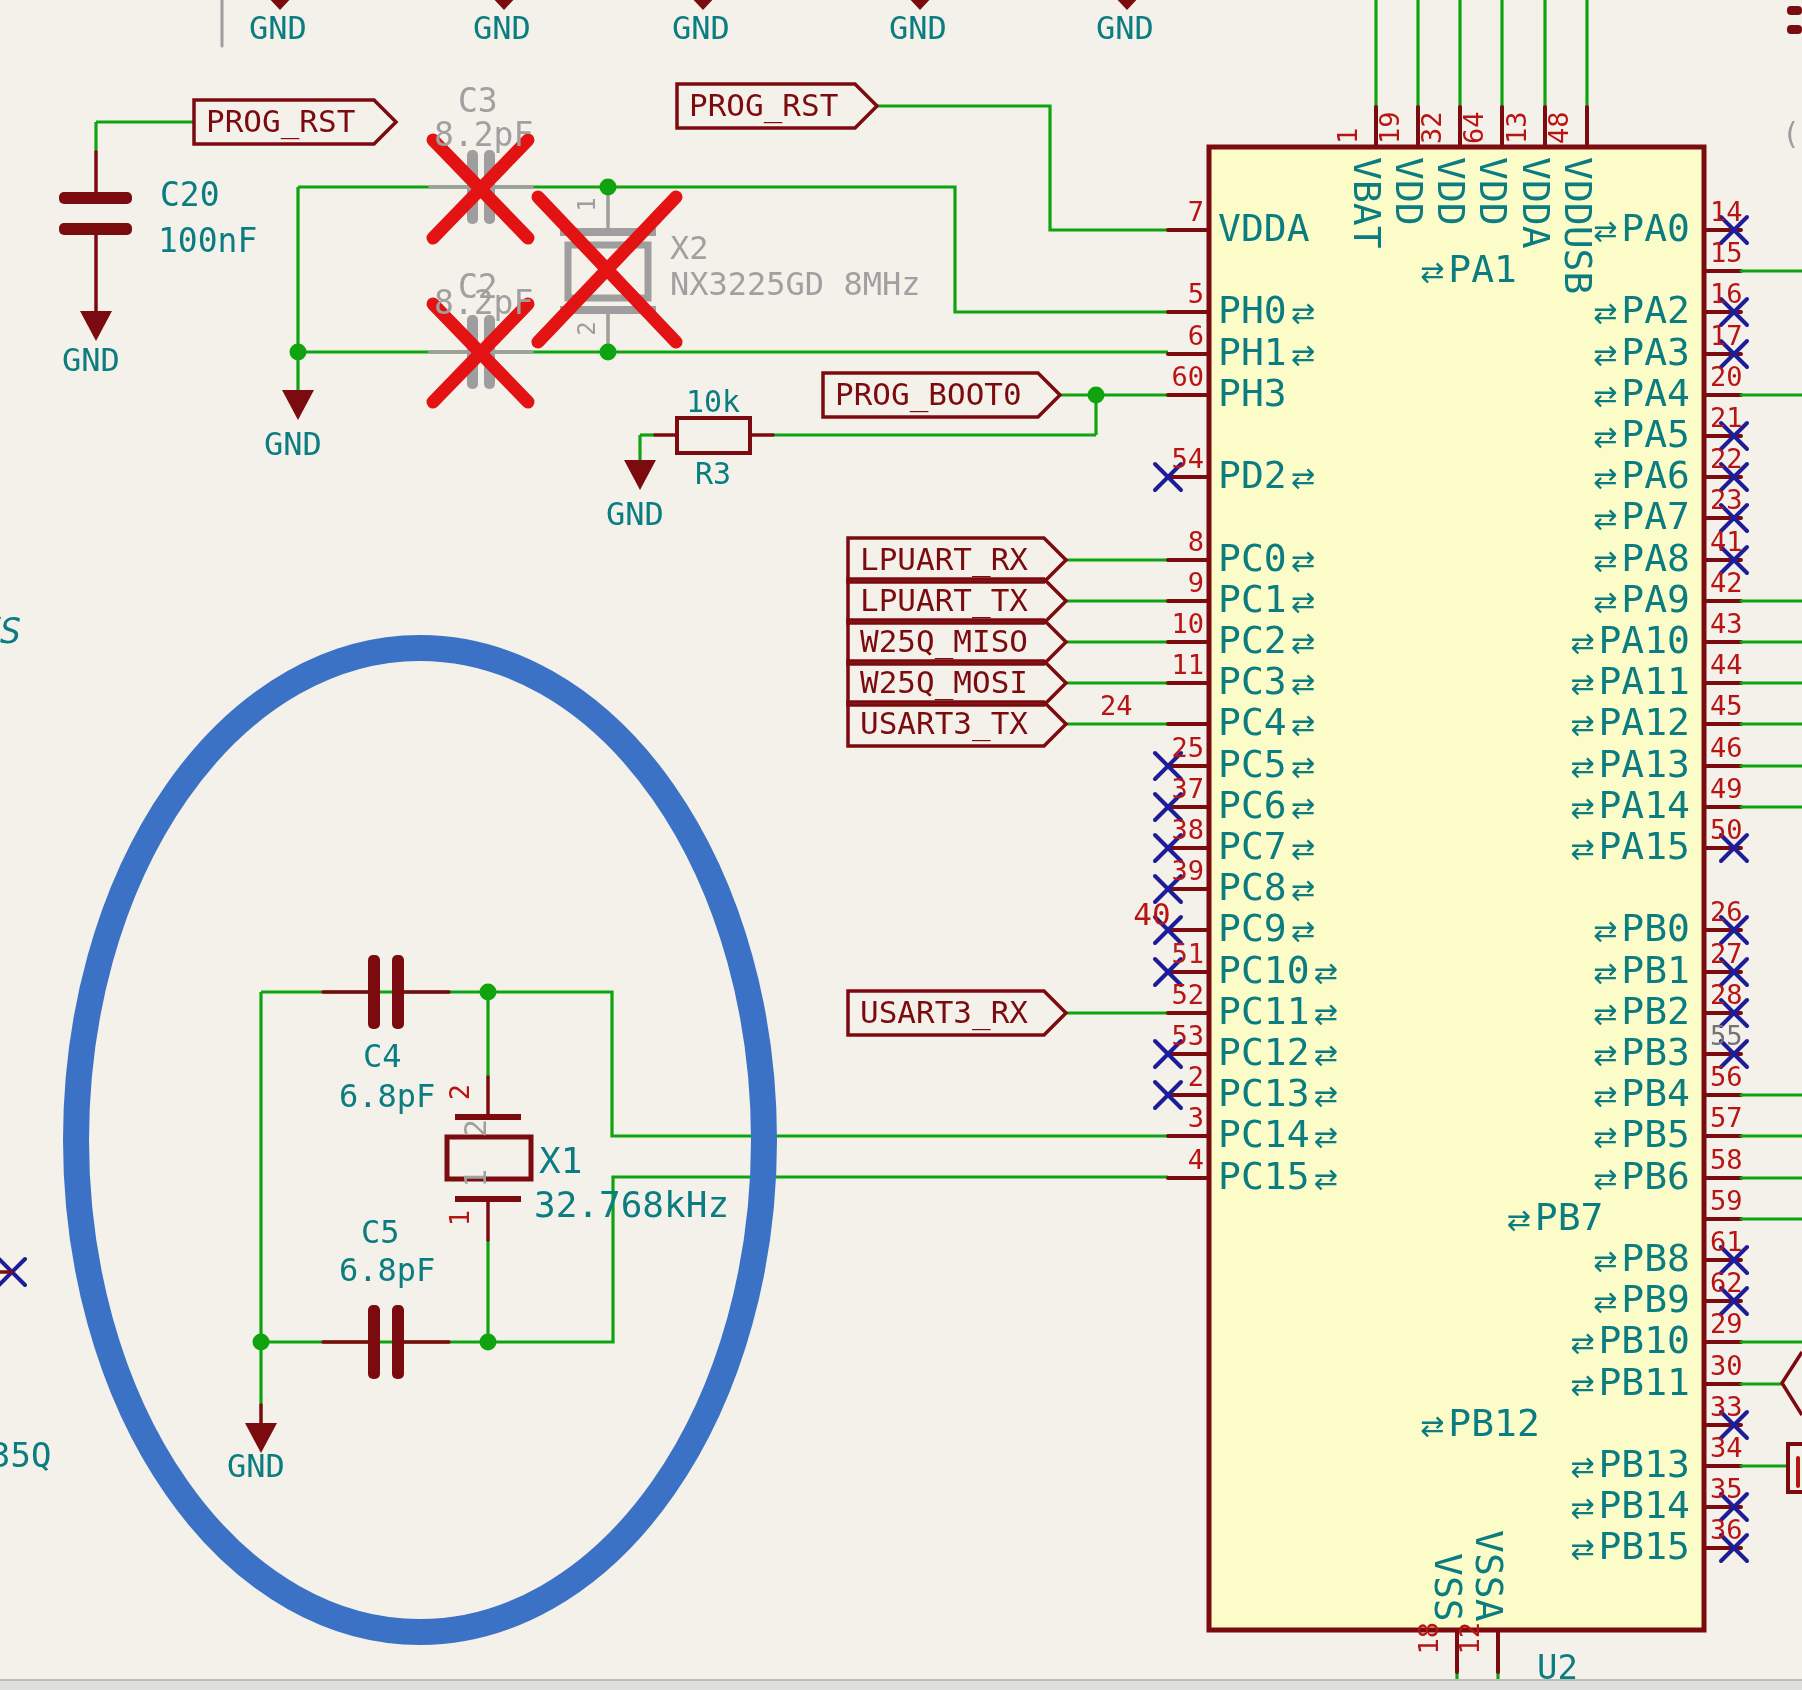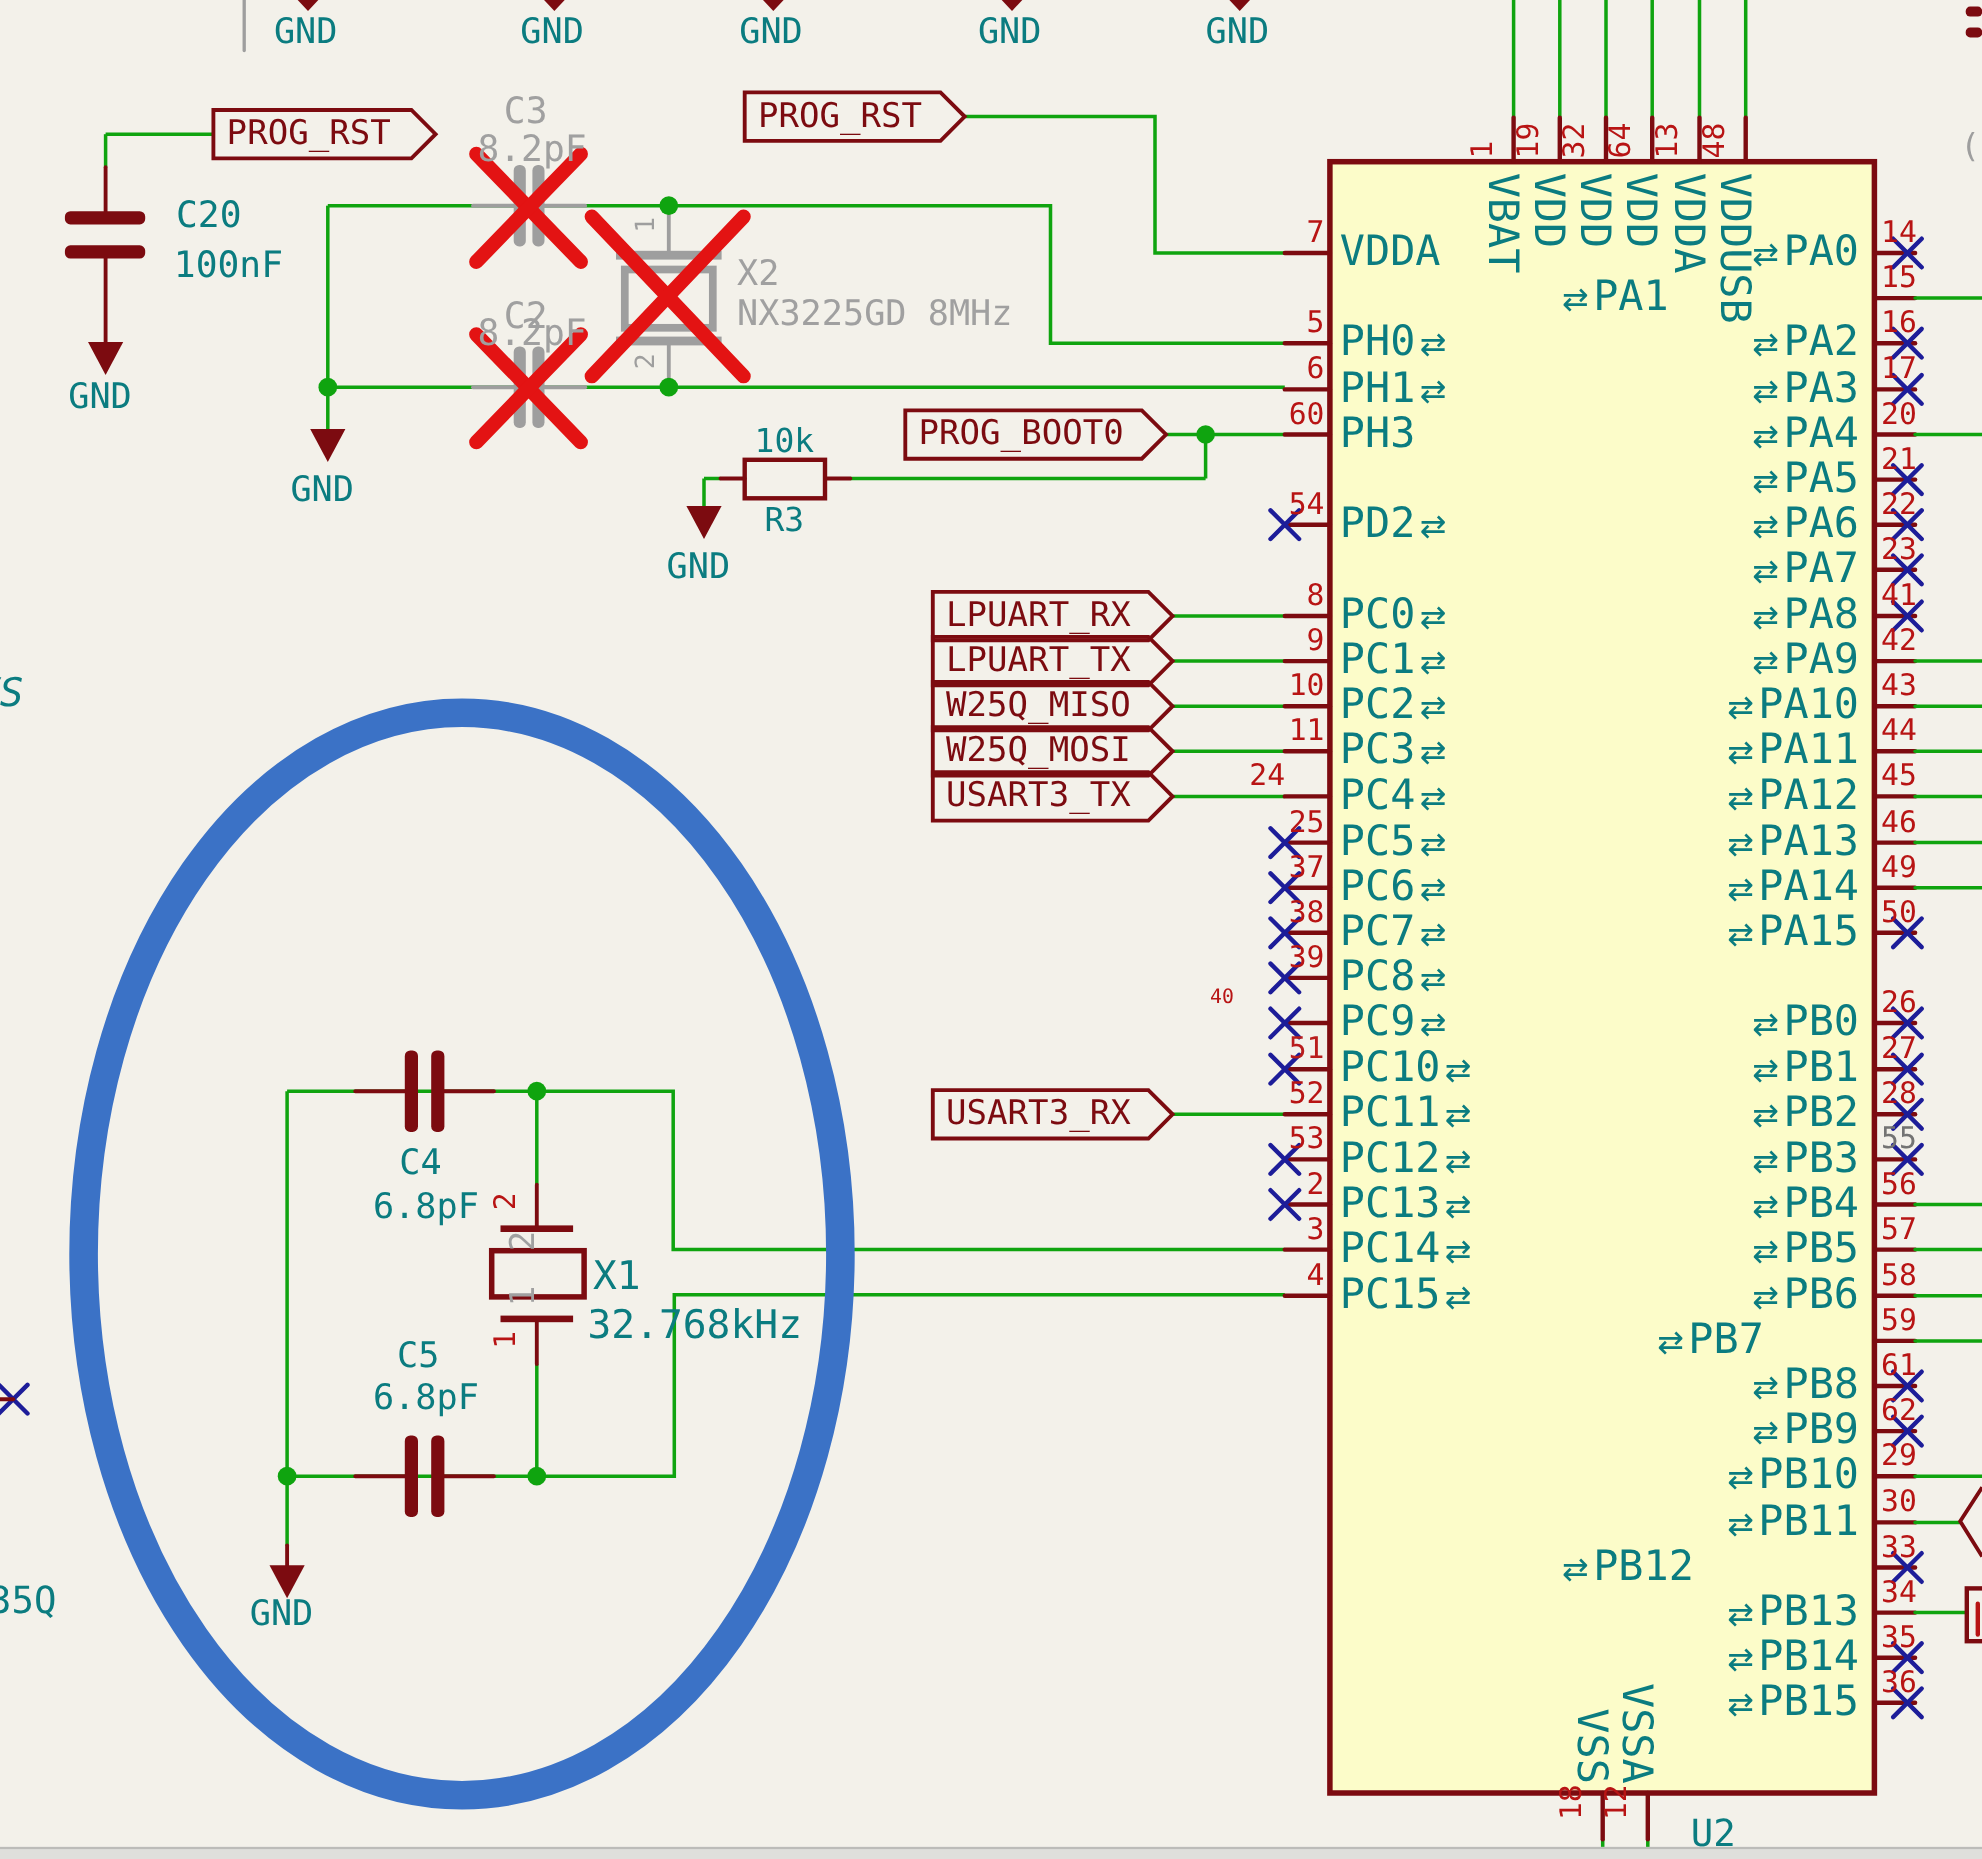--- a/index.html
+++ b/index.html
@@ -275,31 +275,31 @@
     <div class="t" style="left: 1100px; top: 445px; font-size: 27px; color: rgb(184, 20, 20); width: 104px; text-align: right;">54</div>
     <div class="t" style="left: 1218px; top: 456px; font-size: 38px; color: rgb(11, 124, 128);"><span>PD2</span><span style="font-size: 29px; margin-left: 4px; font-family: &quot;DejaVu Sans&quot;, sans-serif;">⇄</span></div>
     <div class="t" style="left: 1100px; top: 528px; font-size: 27px; color: rgb(184, 20, 20); width: 104px; text-align: right;">8</div>
     <div class="t" style="left: 1218px; top: 539px; font-size: 38px; color: rgb(11, 124, 128);"><span>PC0</span><span style="font-size: 29px; margin-left: 4px; font-family: &quot;DejaVu Sans&quot;, sans-serif;">⇄</span></div>
     <div class="t" style="left: 1100px; top: 569px; font-size: 27px; color: rgb(184, 20, 20); width: 104px; text-align: right;">9</div>
     <div class="t" style="left: 1218px; top: 580px; font-size: 38px; color: rgb(11, 124, 128);"><span>PC1</span><span style="font-size: 29px; margin-left: 4px; font-family: &quot;DejaVu Sans&quot;, sans-serif;">⇄</span></div>
     <div class="t" style="left: 1100px; top: 610px; font-size: 27px; color: rgb(184, 20, 20); width: 104px; text-align: right;">10</div>
     <div class="t" style="left: 1218px; top: 621px; font-size: 38px; color: rgb(11, 124, 128);"><span>PC2</span><span style="font-size: 29px; margin-left: 4px; font-family: &quot;DejaVu Sans&quot;, sans-serif;">⇄</span></div>
     <div class="t" style="left: 1100px; top: 651px; font-size: 27px; color: rgb(184, 20, 20); width: 104px; text-align: right;">11</div>
     <div class="t" style="left: 1218px; top: 662px; font-size: 38px; color: rgb(11, 124, 128);"><span>PC3</span><span style="font-size: 29px; margin-left: 4px; font-family: &quot;DejaVu Sans&quot;, sans-serif;">⇄</span></div>
-    <div class="t" style="left: 1100px; top: 692px; font-size: 27px; color: rgb(184, 20, 20); width: 104px; text-align: center;">24</div>
+    <div class="t" style="left: 1100px; top: 692px; font-size: 27px; color: rgb(184, 20, 20); width: 104px; text-align: left;">24</div>
     <div class="t" style="left: 1218px; top: 703px; font-size: 38px; color: rgb(11, 124, 128);"><span>PC4</span><span style="font-size: 29px; margin-left: 4px; font-family: &quot;DejaVu Sans&quot;, sans-serif;">⇄</span></div>
     <div class="t" style="left: 1100px; top: 734px; font-size: 27px; color: rgb(184, 20, 20); width: 104px; text-align: right;">25</div>
     <div class="t" style="left: 1218px; top: 745px; font-size: 38px; color: rgb(11, 124, 128);"><span>PC5</span><span style="font-size: 29px; margin-left: 4px; font-family: &quot;DejaVu Sans&quot;, sans-serif;">⇄</span></div>
     <div class="t" style="left: 1100px; top: 775px; font-size: 27px; color: rgb(184, 20, 20); width: 104px; text-align: right;">37</div>
     <div class="t" style="left: 1218px; top: 786px; font-size: 38px; color: rgb(11, 124, 128);"><span>PC6</span><span style="font-size: 29px; margin-left: 4px; font-family: &quot;DejaVu Sans&quot;, sans-serif;">⇄</span></div>
     <div class="t" style="left: 1100px; top: 816px; font-size: 27px; color: rgb(184, 20, 20); width: 104px; text-align: right;">38</div>
     <div class="t" style="left: 1218px; top: 827px; font-size: 38px; color: rgb(11, 124, 128);"><span>PC7</span><span style="font-size: 29px; margin-left: 4px; font-family: &quot;DejaVu Sans&quot;, sans-serif;">⇄</span></div>
     <div class="t" style="left: 1100px; top: 857px; font-size: 27px; color: rgb(184, 20, 20); width: 104px; text-align: right;">39</div>
     <div class="t" style="left: 1218px; top: 868px; font-size: 38px; color: rgb(11, 124, 128);"><span>PC8</span><span style="font-size: 29px; margin-left: 4px; font-family: &quot;DejaVu Sans&quot;, sans-serif;">⇄</span></div>
-    <div class="t" style="left: 1100px; top: 898px; font-size: 18px; color: rgb(184, 20, 20); width: 104px; text-align: left;">40</div>
+    <div class="t" style="left: 1100px; top: 898px; font-size: 31px; color: rgb(184, 20, 20); width: 104px; text-align: center;">40</div>
     <div class="t" style="left: 1218px; top: 909px; font-size: 38px; color: rgb(11, 124, 128);"><span>PC9</span><span style="font-size: 29px; margin-left: 4px; font-family: &quot;DejaVu Sans&quot;, sans-serif;">⇄</span></div>
     <div class="t" style="left: 1100px; top: 940px; font-size: 27px; color: #b91c1c; width: 104px; text-align: right;">51</div>
     <div class="t" style="left: 1218px; top: 951px; font-size: 38px; color: rgb(11, 124, 128);"><span>PC10</span><span style="font-size: 29px; margin-left: 4px; font-family: &quot;DejaVu Sans&quot;, sans-serif;">⇄</span></div>
     <div class="t" style="left: 1100px; top: 981px; font-size: 27px; color: rgb(184, 20, 20); width: 104px; text-align: right;">52</div>
     <div class="t" style="left: 1218px; top: 992px; font-size: 38px; color: rgb(11, 124, 128);"><span>PC11</span><span style="font-size: 29px; margin-left: 4px; font-family: &quot;DejaVu Sans&quot;, sans-serif;">⇄</span></div>
     <div class="t" style="left: 1100px; top: 1022px; font-size: 27px; color: rgb(184, 20, 20); width: 104px; text-align: right;">53</div>
     <div class="t" style="left: 1218px; top: 1033px; font-size: 38px; color: rgb(11, 124, 128);"><span>PC12</span><span style="font-size: 29px; margin-left: 4px; font-family: &quot;DejaVu Sans&quot;, sans-serif;">⇄</span></div>
     <div class="t" style="left: 1100px; top: 1063px; font-size: 27px; color: rgb(184, 20, 20); width: 104px; text-align: right;">2</div>
     <div class="t" style="left: 1218px; top: 1074px; font-size: 38px; color: rgb(11, 124, 128);"><span>PC13</span><span style="font-size: 29px; margin-left: 4px; font-family: &quot;DejaVu Sans&quot;, sans-serif;">⇄</span></div>
     <div class="t" style="left: 1100px; top: 1104px; font-size: 27px; color: rgb(184, 20, 20); width: 104px; text-align: right;">3</div>

